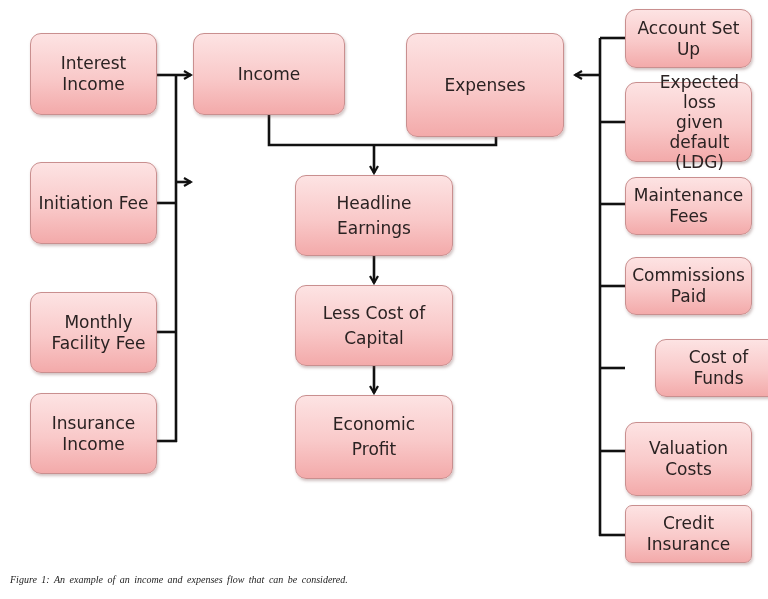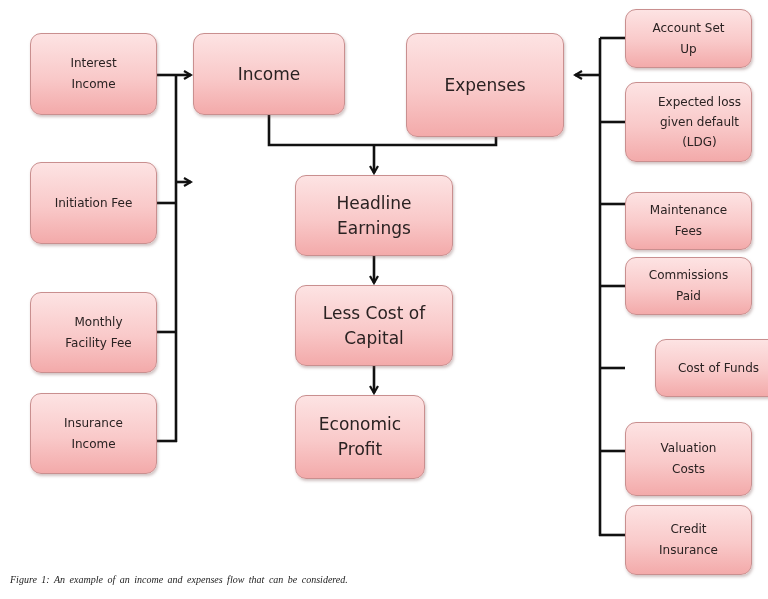--- a/index.html
+++ b/index.html
@@ -9,21 +9,21 @@
   .box {
     position: absolute;
     box-sizing: border-box;
     border: 1.5px solid #c98f8f;
     border-radius: 11px;
     background: linear-gradient(to bottom, #fde3e3 0%, #f9c9c9 55%, #f3aaaa 100%);
     box-shadow: 1px 2px 3px rgba(120,80,80,0.35);
     display: flex; align-items: center; justify-content: center;
     text-align: center;
     color: #2a2222;
-    font-size: 12px;
+    font-size: 17px;
     line-height: 21px;
     padding: 2px 6px;
     white-space: pre-line;
   }
   .box.big { font-size: 17px; line-height: 25px; }
   .caption {
     position: absolute; left: 10px; top: 574px;
     font-family: "Liberation Serif", serif; font-style: italic;
     font-size: 10px; color: #222; word-spacing: 2px;
   }
@@ -75,32 +75,32 @@
   <div class="box" style="left:30px;top:393px;width:127px;height:81px;">Insurance
 Income</div>
 
   <div class="box big" style="left:193px;top:33px;width:152px;height:82px;">Income</div>
   <div class="box big" style="left:406px;top:33px;width:158px;height:104px;">Expenses</div>
 
   <div class="box big" style="left:295px;top:285px;width:158px;height:81px;">Less Cost of
 Capital</div>
   <div class="box big" style="left:295px;top:175px;width:158px;height:81px;">Headline
 Earnings</div>
-  <div class="box big" style="left:295px;top:395px;width:130px;height:84px;">Economic
+  <div class="box big" style="left:295px;top:395px;width:158px;height:84px;">Economic
 Profit</div>
 
   <div class="box" style="left:625px;top:9px;width:127px;height:59px;">Account Set
 Up</div>
   <div class="box" style="left:625px;top:82px;width:127px;height:80px;line-height:20px;padding-left:28px;">Expected loss
 given default
 (LDG)</div>
-  <div class="box" style="left:625px;top:192px;width:127px;height:58px;">Maintenance
+  <div class="box" style="left:625px;top:177px;width:127px;height:58px;">Maintenance
 Fees</div>
   <div class="box" style="left:625px;top:257px;width:127px;height:58px;">Commissions
 Paid</div>
   <div class="box" style="left:625px;top:339px;width:127px;height:58px;margin-left:30px;">Cost of Funds</div>
   <div class="box" style="left:625px;top:422px;width:127px;height:74px;">Valuation
 Costs</div>
-  <div class="box" style="left:625px;top:505px;width:127px;height:70px;">Credit
+  <div class="box" style="left:625px;top:505px;width:127px;height:58px;border-radius:7px;">Credit
 Insurance</div>
 
   <div class="caption">Figure 1: An example  of an income  and  expenses  flow  that  can be considered.</div>
 </div>
 
 </body></html>

